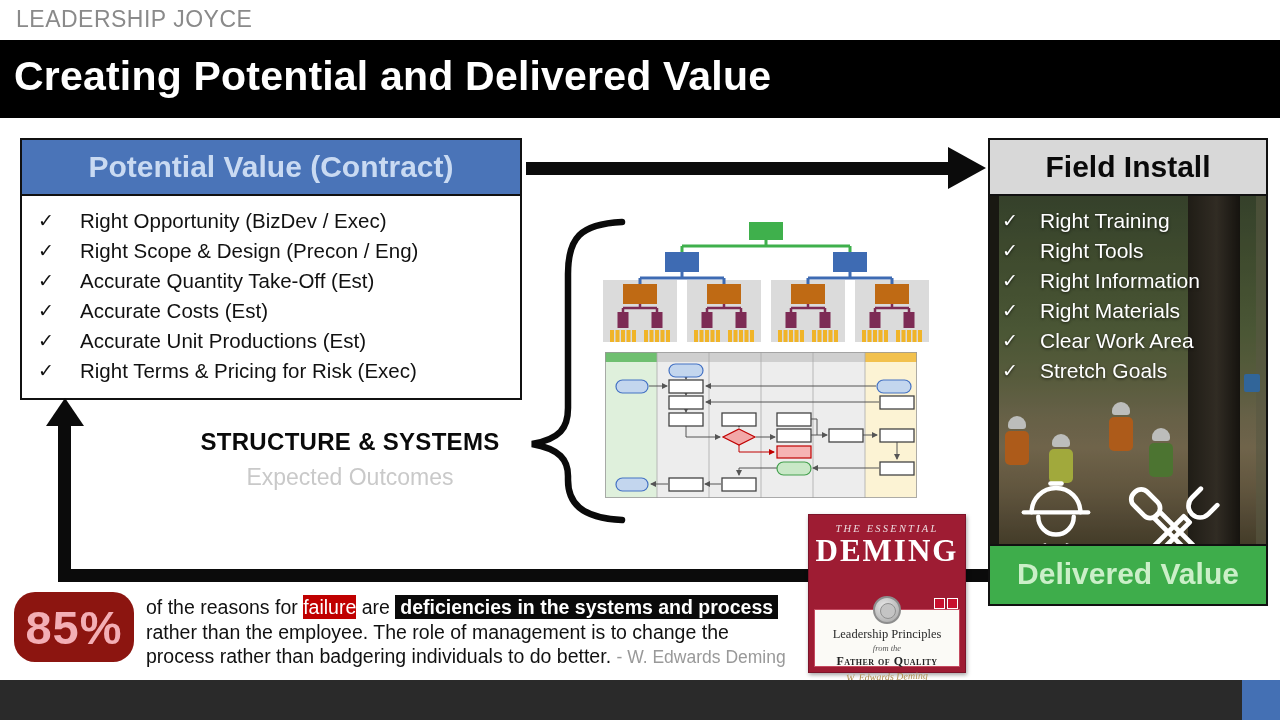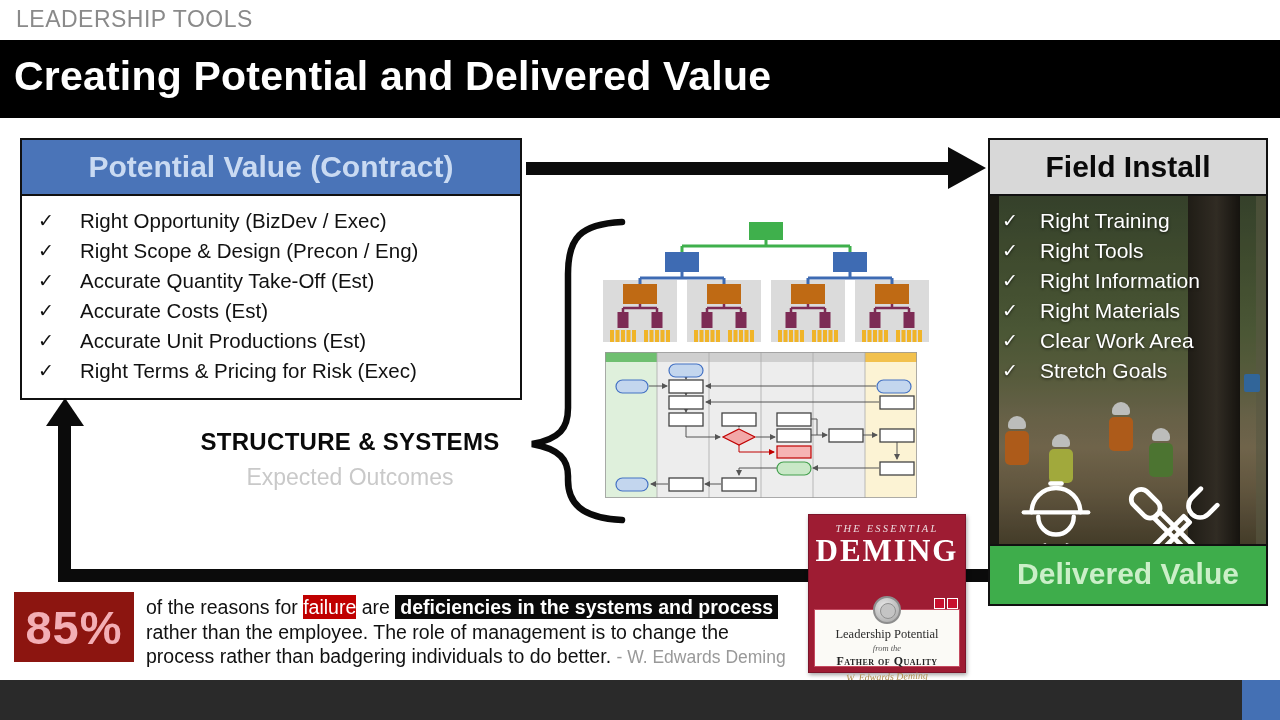--- a/index.html
+++ b/index.html
@@ -59,21 +59,21 @@
   .brace{left:522px;top:212px;}
 
   
   .structure{left:130px;top:428px;width:440px;text-align:center;}
   .structure .st-title{font-size:24px;font-weight:800;color:#0a0a0a;letter-spacing:.3px;}
   .structure .st-sub{font-size:23px;color:#C9C9C9;font-weight:500;line-height:30px;margin-top:6px;}
   .structure .st-sub + .st-sub{margin-top:16px;}
 
   
   .stat{left:14px;top:592px;width:120px;height:70px;background:#8C1510;display:flex;
-        align-items:center;justify-content:center;}
+        align-items:center;justify-content:center;border-radius:21px;}
   .stat span{font-size:47px;font-weight:800;color:#F3AEB5;letter-spacing:1px;}
   .quote{left:146px;top:595px;width:660px;font-size:19.5px;line-height:24.5px;color:#111;}
   .hl-red{background:#C00000;color:#fff;padding:1px 0;}
   .hl-black{background:#0a0a0a;color:#fff;font-weight:700;padding:1px 5px;}
   .attr{color:#999;font-size:17.5px;}
 
   
   .book{left:808px;top:514px;width:158px;height:159px;background:#9E1C33;border:1px solid #7c142a;
         box-sizing:border-box;box-shadow:1px 2px 4px rgba(0,0,0,.35);font-family:"Liberation Serif",serif;
         text-align:center;}
@@ -94,21 +94,21 @@
 
   
   .footer{left:0;top:680px;width:1280px;height:40px;background:#2A2A2A;}
   .f-blue{position:absolute;right:0;top:0;width:38px;height:40px;background:#4470B4;}
 </style>
 </head>
 <body>
 
 <div class="slide">
 
-  <div class="abs eyebrow">LEADERSHIP TOOLS</div>
+  <div class="abs eyebrow">LEADERSHIP JOYCE</div>
 
   <div class="abs titlebar">
     <h1>Creating Potential and Delivered Value</h1>
   </div>
 
   <section class="abs pbox">
     <header>Potential Value (Contract)</header>
     <ul>
       <li>
           <span class="chk">✓</span>
@@ -364,21 +364,21 @@
     <div class="bk-tag">THE ESSENTIAL</div>
     <div class="bk-title">DEMING</div>
     <div class="bk-logos">
         <b></b>
         <b></b>
       </div>
     <div class="bk-white">
       <span class="bk-medal">
           <i></i>
         </span>
-      <div class="bk-sub1">Leadership Potential</div>
+      <div class="bk-sub1">Leadership Principles</div>
       <div class="bk-sub2">from the</div>
       <div class="bk-sub3">Father of Quality</div>
       <div class="bk-sig">W. Edwards Deming</div>
       <div class="bk-editor">EDITED BY JOYCE NILSSON ORSINI, PhD</div>
     </div>
   </div>
 
   <div class="abs footer">
 
     <div class="f-blue"></div>

